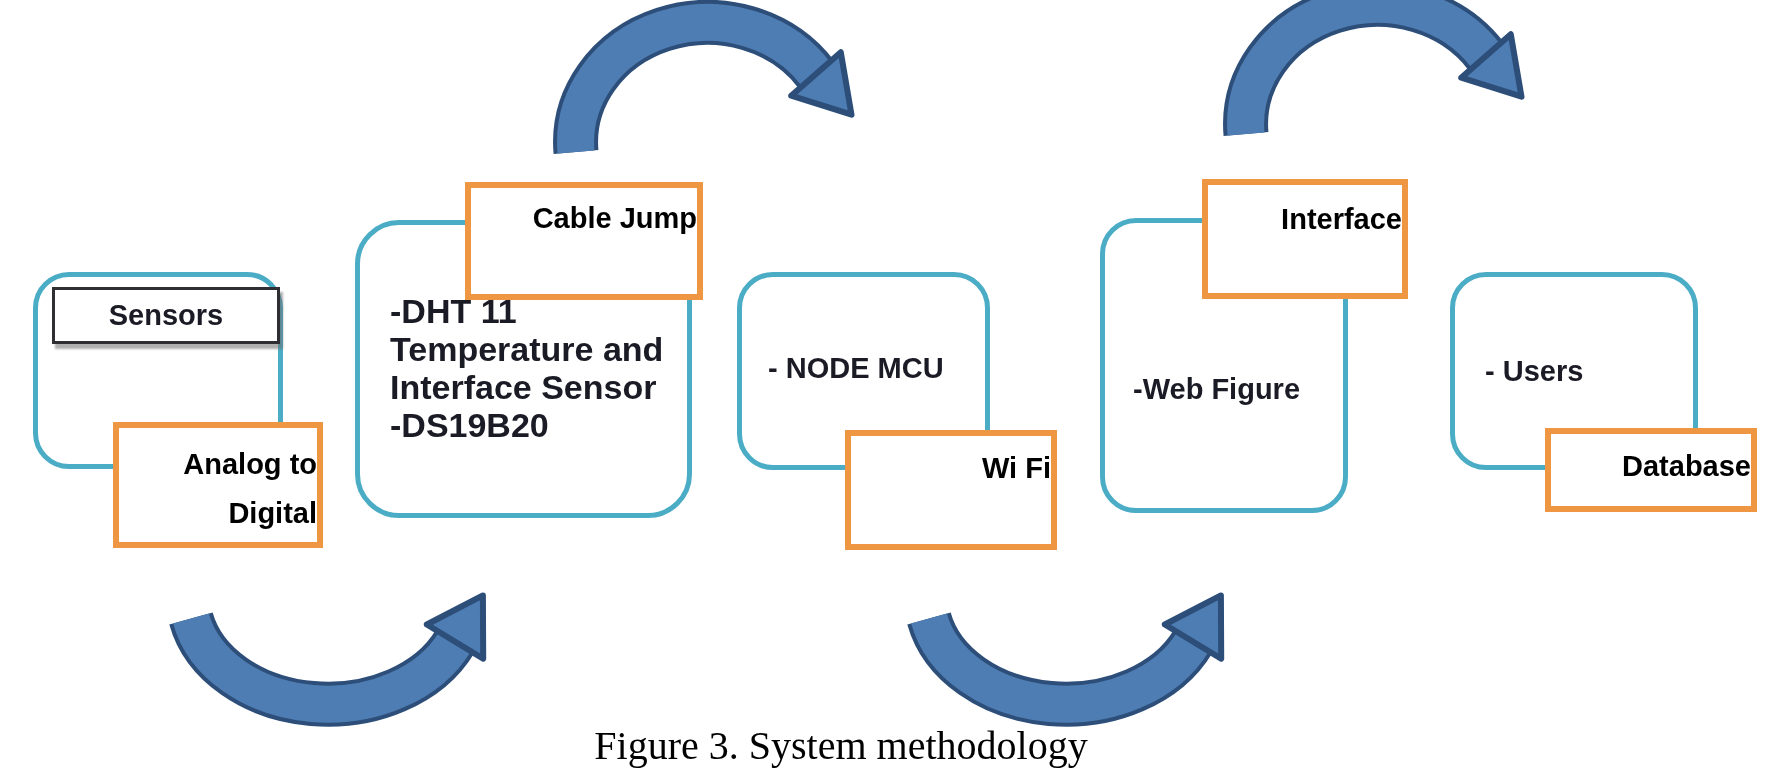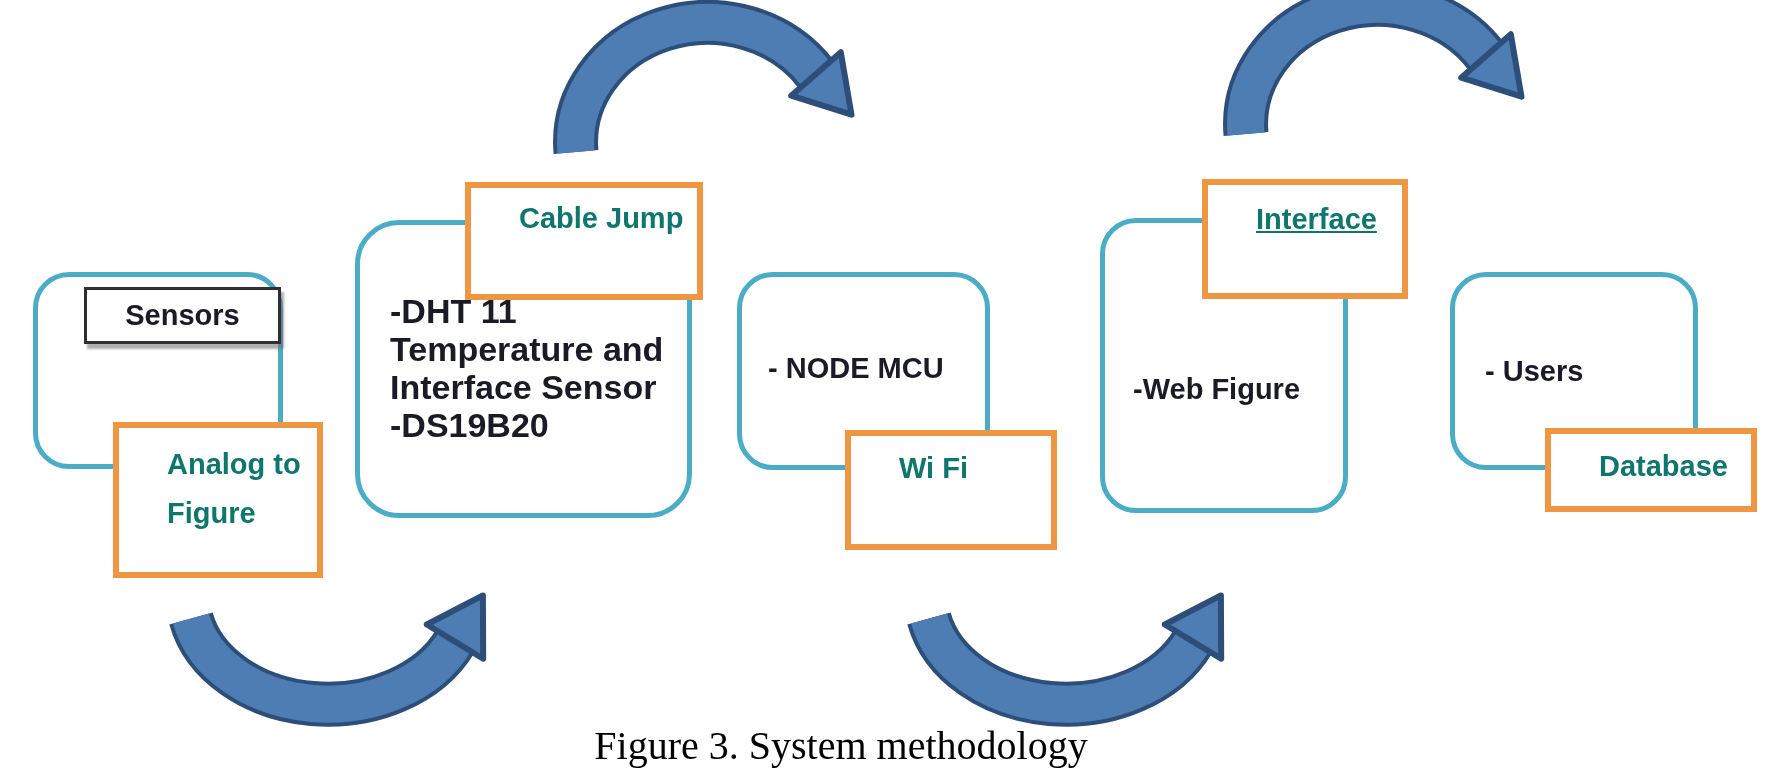--- a/index.html
+++ b/index.html
@@ -9,22 +9,22 @@
 
   .stage-rect {
     position: absolute; box-sizing: border-box;
     border: 5px solid var(--teal, #4BACC6);
     border-radius: 40px; background: #ffffff; z-index: 1;
   }
   .tag {
     position: absolute; box-sizing: border-box;
     border: 6px solid var(--orange, #EE9641);
     background: #ffffff; z-index: 3;
-    color: #0f766e; font-size: 29px; font-weight: 600;
-    text-align: left;
+    color: #000000; font-size: 29px; font-weight: 600;
+    text-align: right;
     padding-left: 48px;
   }
   .sensors-box {
     position: absolute; box-sizing: border-box;
     border: 3px solid #2e2e33; background: #ffffff; z-index: 2;
     box-shadow: 3px 5px 2px rgba(110,110,110,0.55);
     color: #1b1b26; font-size: 29px; font-weight: 600;
     display: flex; align-items: center; justify-content: center;
   }
   .node-label {
@@ -47,26 +47,26 @@
     text-align: center; color: #000;
     font-family: "Liberation Serif", serif; font-size: 40px;
   }
 </style>
 </head>
 <body>
 
 <div class="canvas">
 
   <div class="stage-rect" style="left:33px; top:272px; width:250px; height:197px; border-radius:36px;"></div>
-  <div class="sensors-box" style="left:52px; top:287px; width:197px; height:57px;margin-left:32px;">
+  <div class="sensors-box" style="left:52px; top:287px; width:228px; height:57px;">
     <span>Sensors</span>
   </div>
-  <div class="tag" style="left:113px; top:422px; width:210px; height:156px; padding-top:12px; line-height:49px;">
+  <div class="tag" style="left:113px; top:422px; width:210px; height:126px; padding-top:12px; line-height:49px;">
     <span>Analog to</span>
-    <span>Figure</span>
+    <span>Digital</span>
   </div>
 
   <div class="stage-rect" style="left:355px; top:220px; width:337px; height:298px; border-radius:44px;"></div>
   <div class="sensor-lines" style="left:390px; top:292px;">
     <span>-DHT 11</span>
     <span>Temperature and</span>
     <span>Interface Sensor</span>
     <span>-DS19B20</span>
   </div>
   <div class="tag" style="left:465px; top:182px; width:238px; height:118px; padding-top:14px;">
@@ -74,21 +74,21 @@
   </div>
 
   <div class="stage-rect" style="left:737px; top:272px; width:253px; height:198px; border-radius:36px;"></div>
   <div class="node-label" style="left:768px; top:352px;">- NODE MCU</div>
   <div class="tag" style="left:845px; top:430px; width:212px; height:120px; padding-top:16px;">
     <span>Wi Fi</span>
   </div>
 
   <div class="stage-rect" style="left:1100px; top:218px; width:248px; height:295px; border-radius:36px;"></div>
   <div class="node-label" style="left:1133px; top:373px;">-Web Figure</div>
-  <div class="tag" style="left:1202px; top:179px; width:206px; height:120px; padding-top:18px;text-decoration:underline;">
+  <div class="tag" style="left:1202px; top:179px; width:206px; height:120px; padding-top:18px;">
     <span>Interface</span>
   </div>
 
   <div class="stage-rect" style="left:1450px; top:272px; width:248px; height:198px; border-radius:36px;"></div>
   <div class="node-label" style="left:1485px; top:355px;">- Users</div>
   <div class="tag" style="left:1545px; top:428px; width:212px; height:84px; padding-top:16px;">
     <span>Database</span>
   </div>
 
   <svg class="arrow-svg" style="left:548px; top:4px;" width="330" height="150" viewBox="0 0 330 150">

